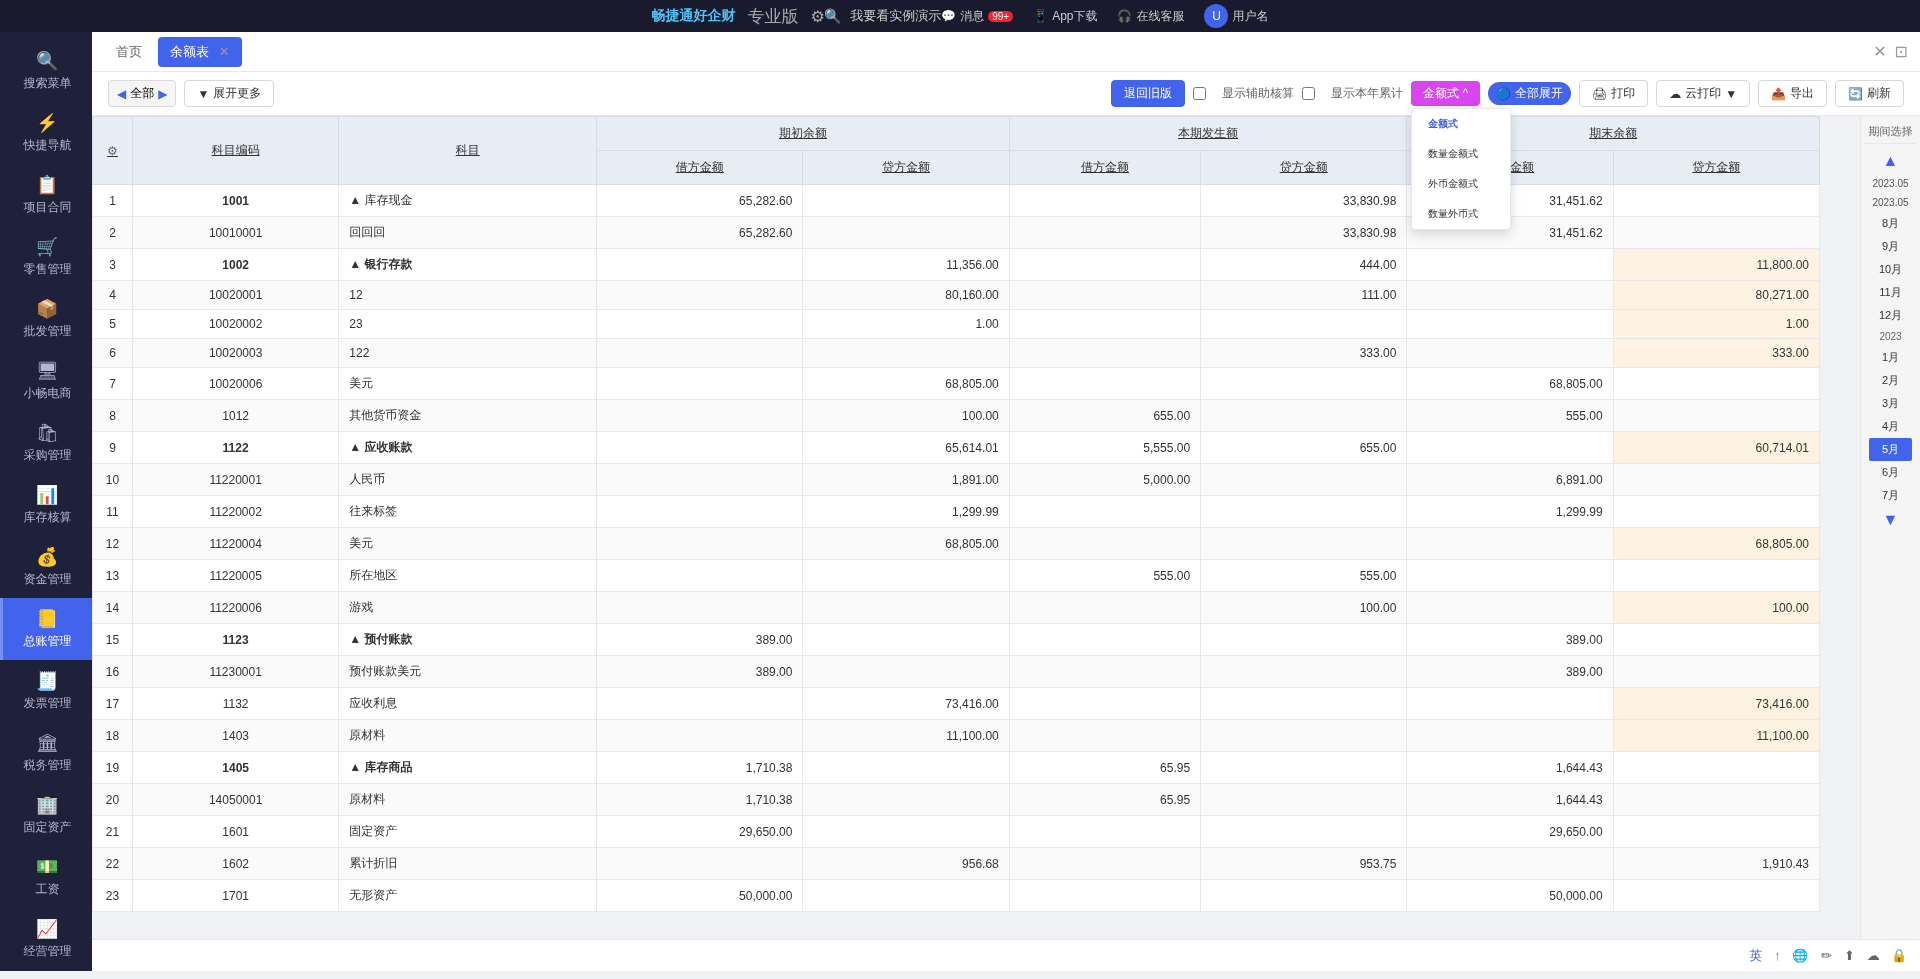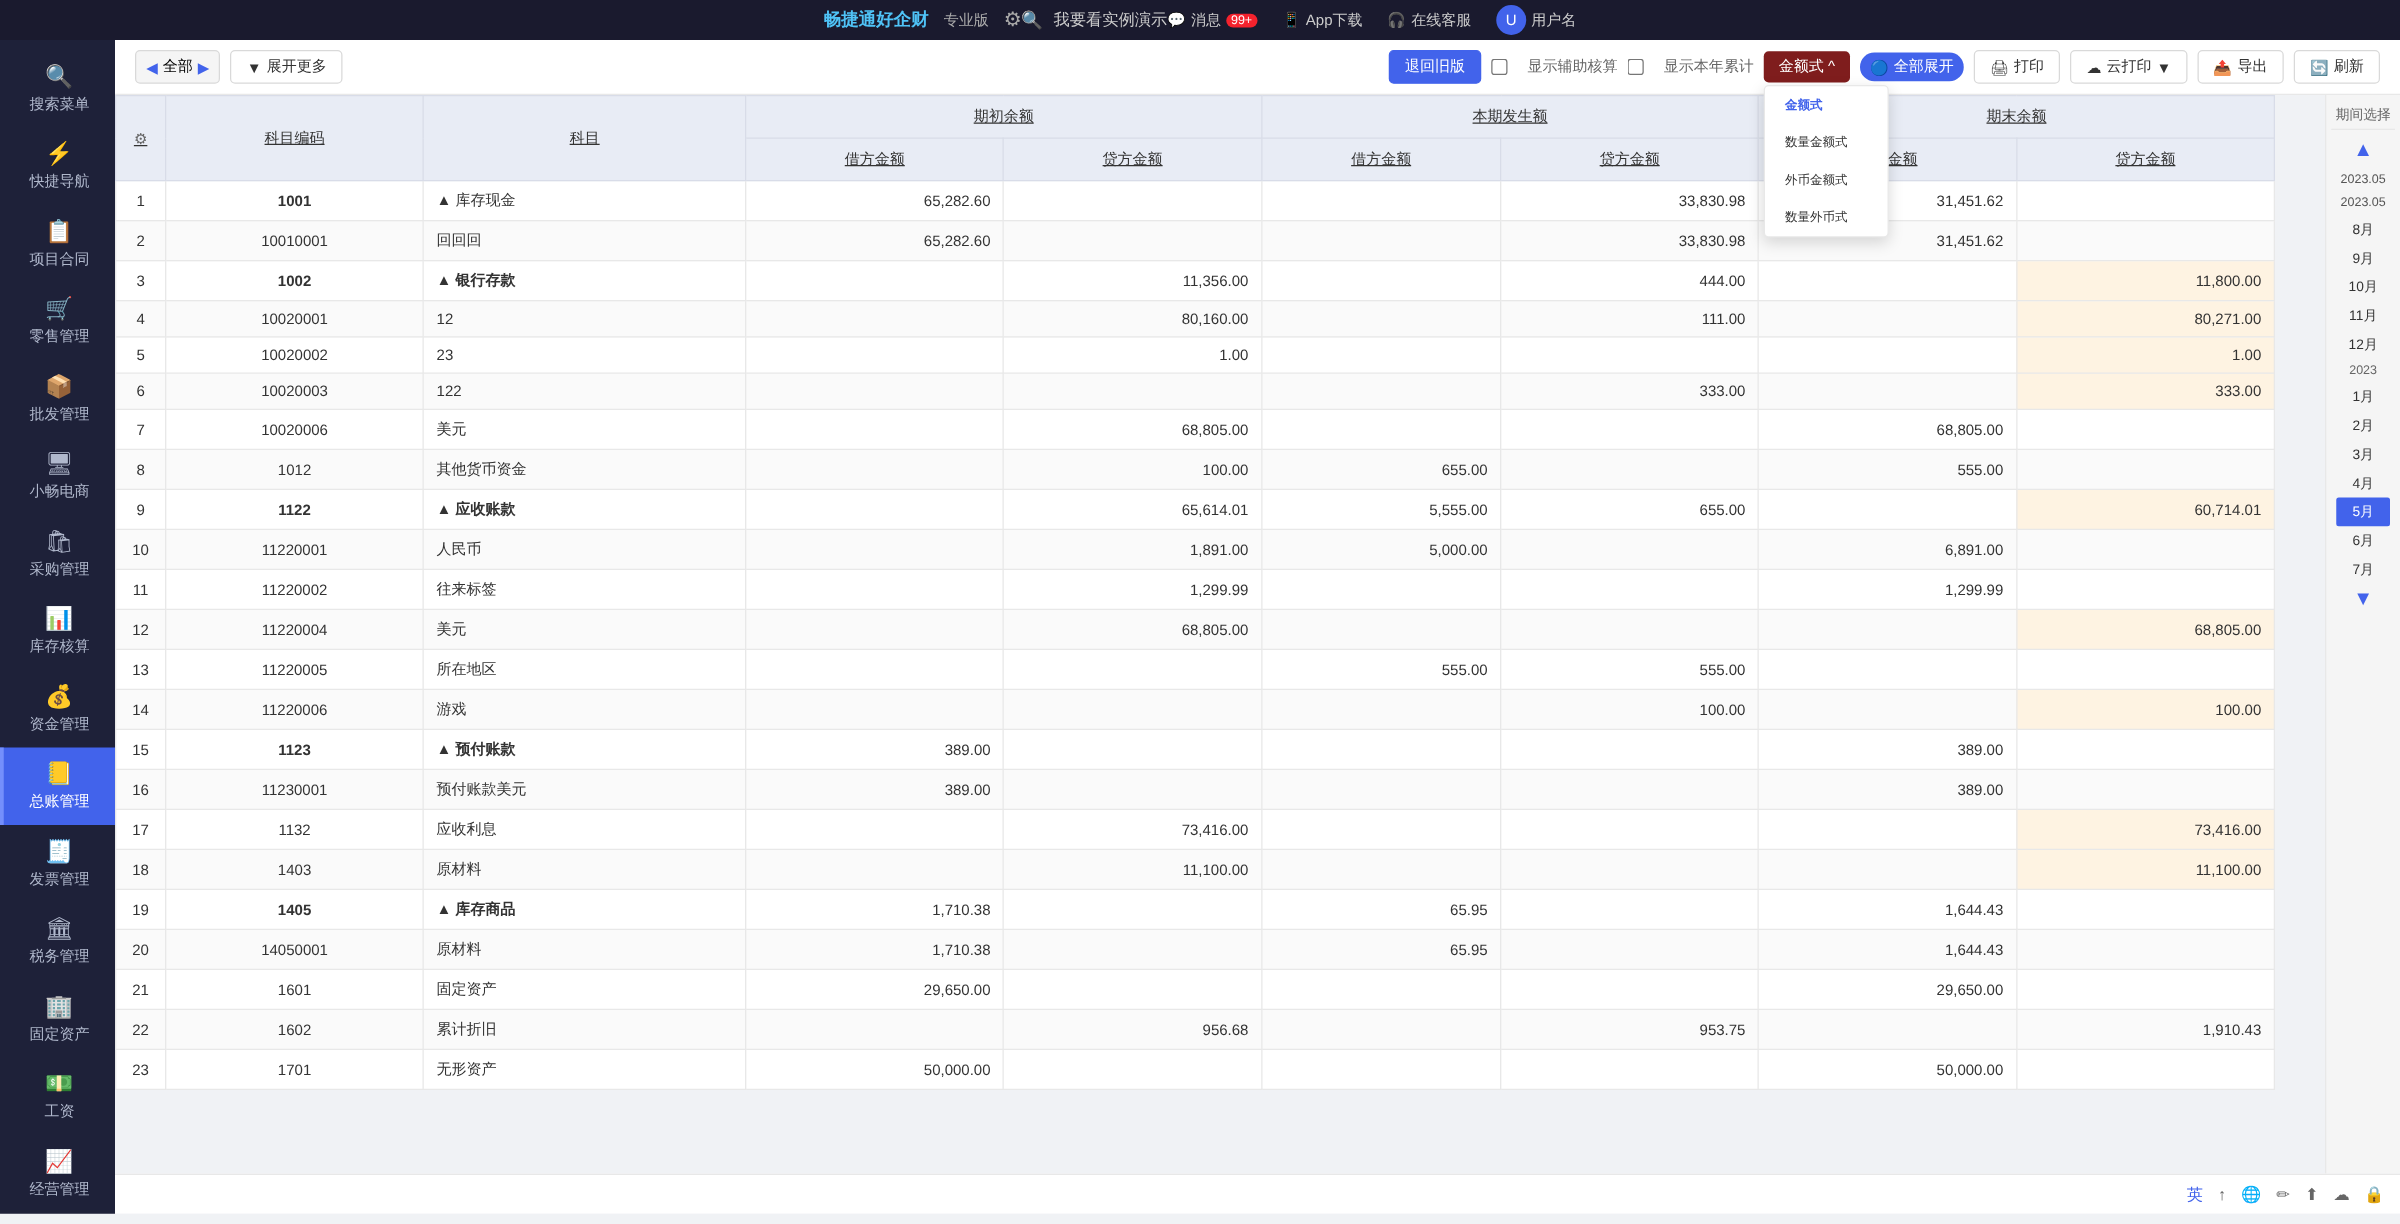--- a/index.html
+++ b/index.html
@@ -10,21 +10,21 @@
       height: 32px;
       background: #1a1a2e;
       display: flex;
       align-items: center;
       padding: 0 16px;
       color: #fff;
       justify-content: center;
     }
     .top-bar-left { display: flex; align-items: center; gap: 12px; }
     .top-bar-logo { color: #4fc3f7; font-size: 14px; font-weight: bold; }
-    .top-bar-version { color: #aaa; font-size: 12px; }
+    .top-bar-version { color: #aaa; font-size: 17px; }
     .top-bar-center { display: flex; align-items: center; gap: 8px; color: #ccc; font-size: 13px; }
     .top-bar-right { display: flex; align-items: center; gap: 20px; color: #ccc; font-size: 12px; }
     .top-bar-right .item { display: flex; align-items: center; gap: 4px; cursor: pointer; }
     .badge { background: #f5222d; color: #fff; border-radius: 8px; padding: 0 4px; font-size: 10px; }
     
     
     .layout { display: flex; height: calc(979px - 40px); }
     
     
     .sidebar {
@@ -118,21 +118,21 @@
       padding: 3px 8px;
       color: #fff;
       font-size: 12px;
       display: flex;
       align-items: center;
       gap: 4px;
     }
     
     
     .btn-active-dropdown {
-      background: #7f1d1d;
+      background: #d946ef;
       color: #fff;
       border-color: #4263eb;
       padding: 4px 12px;
       border-radius: 4px;
       cursor: pointer;
       font-size: 12px;
       display: flex;
       align-items: center;
       gap: 4px;
       position: relative;
@@ -329,20 +329,33 @@
     </div>
     <div class="sidebar-item">
       
       
     </div>
 
   </div>
 
   <div class="main-content">
 
+    <div class="tab-bar">
+      <div class="tab">
+        <span>首页</span>
+      </div>
+      <div class="tab active">
+        <span>余额表</span>
+        <span class="tab-close">✕</span>
+      </div>
+      <div class="tab-bar-right">
+        <span class="close-btn">✕</span>
+        <span class="close-btn">⊡</span>
+      </div>
+    </div>
 
     <div class="toolbar">
       <div class="nav-breadcrumb">
         <span style="color:#4263eb;cursor:pointer;">◀</span>
         <span>全部</span>
         <span style="color:#4263eb;cursor:pointer;">▶</span>
       </div>
       <div class="btn">
         <span>▼</span>
         <span>展开更多</span>

